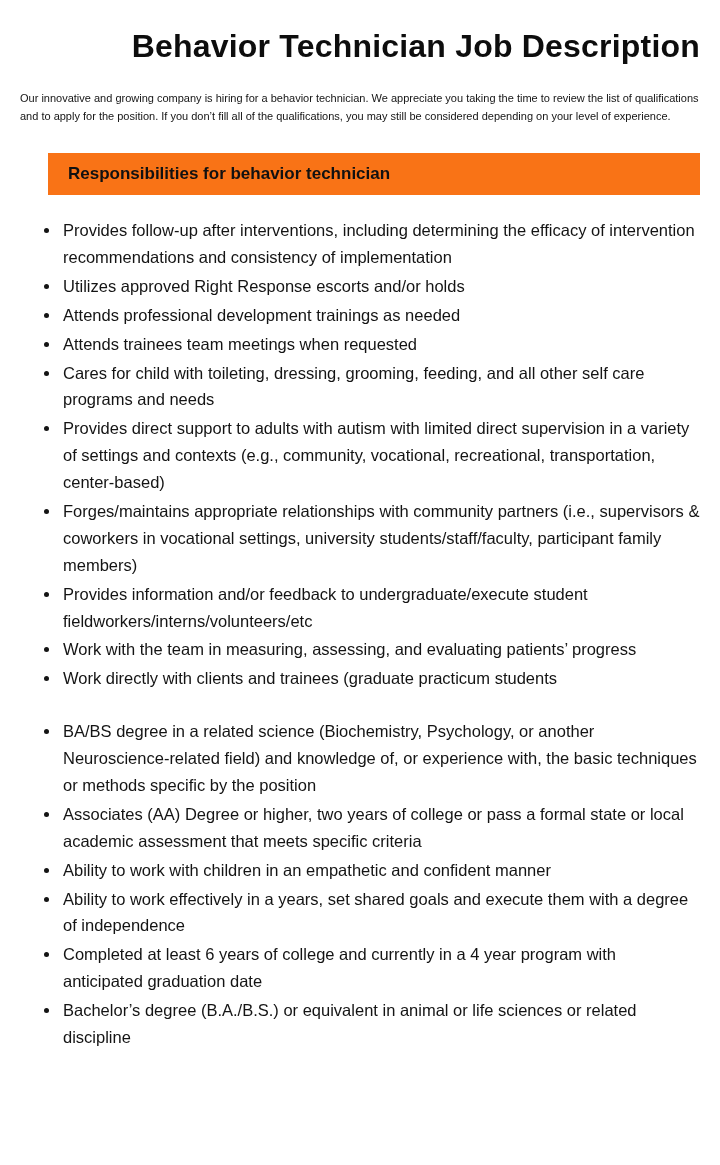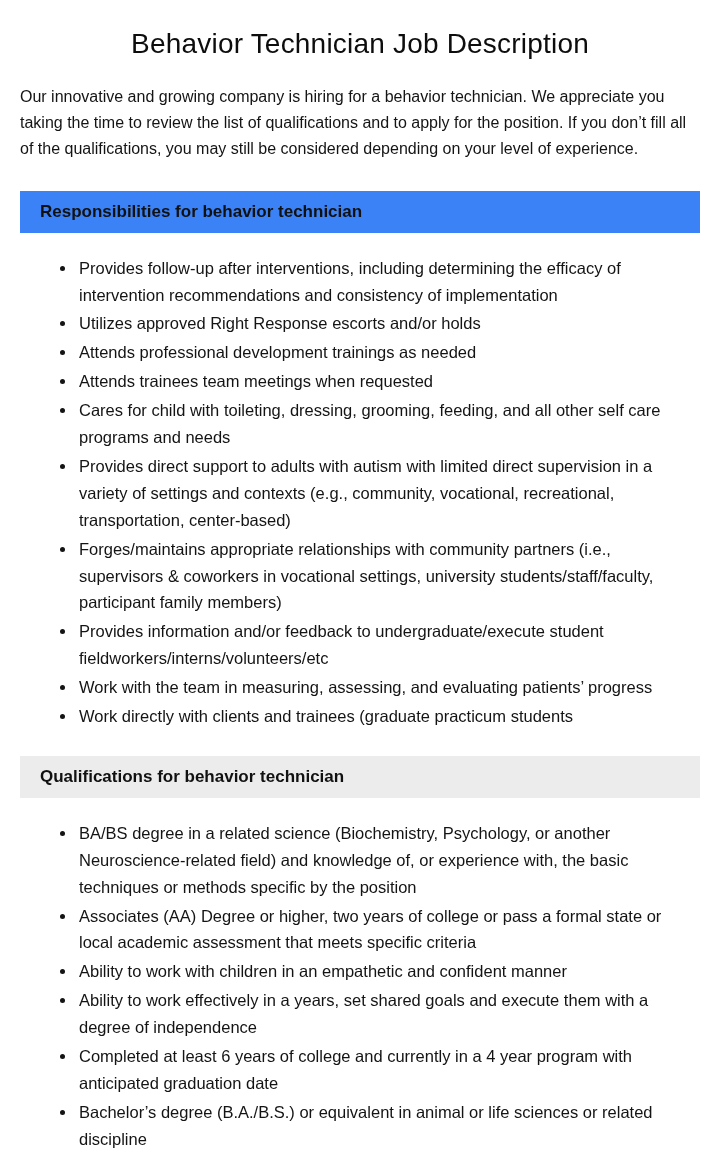--- a/index.html
+++ b/index.html
@@ -9,80 +9,79 @@
     min-height: 1165px;
     position: relative;
     background: #ffffff;
     color: #141414;
     font-family: "Liberation Sans", sans-serif;
   }
   .page {
     padding: 6px 20px 40px 20px;
   }
   .doc-title {
-    font-size: 28px;
-    font-weight: normal;
-    text-align: center;
+    font-size: 32px;
+    font-weight: bold;
+    text-align: right;
     margin: 22px 0 24px 0;
     letter-spacing: 0.2px;
     color: #0d0d0d;
   }
   .intro {
-    font-size: 16px;
+    font-size: 11px;
     line-height: 1.64;
     margin: 0 0 28px 0;
   }
   .section { margin-bottom: 26px; }
   .section-header {
     background: #ececec;
     font-size: 17px;
     font-weight: bold;
     padding: 11px 20px;
     margin: 0 0 22px 0;
     color: #111111;
   }
   ul.bullet-list {
-    margin: 16px;
+    margin: 0;
     padding: 0 0 0 41px;
     list-style: disc;
   }
   ul.bullet-list li {
     font-size: 16.5px;
     line-height: 1.63;
     margin-bottom: 2px;
     padding-left: 2px;
   }
 </style>
 </head>
 <body>
 
 <div class="page">
 
   <h1 class="doc-title">Behavior Technician Job Description</h1>
 
   <p class="intro">Our innovative and growing company is hiring for a behavior technician. We appreciate you taking the time to review the list of qualifications and to apply for the position. If you don’t fill all of the qualifications, you may still be considered depending on your level of experience.</p>
 
   <div class="section">
-    <div class="section-header" style="background: #3b82f6;">Responsibilities for behavior technician</div>
+    <div class="section-header" style="background: #f97316; margin-left: 28px;">Responsibilities for behavior technician</div>
     <ul class="bullet-list">
       <li>Provides follow-up after interventions, including determining the efficacy of intervention recommendations and consistency of implementation</li>
       <li>Utilizes approved Right Response escorts and/or holds</li>
       <li>Attends professional development trainings as needed</li>
       <li>Attends trainees team meetings when requested</li>
       <li>Cares for child with toileting, dressing, grooming, feeding, and all other self care programs and needs</li>
       <li>Provides direct support to adults with autism with limited direct supervision in a variety of settings and contexts (e.g., community, vocational, recreational, transportation, center-based)</li>
       <li>Forges/maintains appropriate relationships with community partners (i.e., supervisors &amp; coworkers in vocational settings, university students/staff/faculty, participant family members)</li>
       <li>Provides information and/or feedback to undergraduate/execute student fieldworkers/interns/volunteers/etc</li>
       <li>Work with the team in measuring, assessing, and evaluating patients’ progress</li>
       <li>Work directly with clients and trainees (graduate practicum students</li>
     </ul>
   </div>
 
   <div class="section">
-    <div class="section-header" style="background: rgb(236, 236, 236);">Qualifications for behavior technician</div>
     <ul class="bullet-list">
       <li>BA/BS degree in a related science (Biochemistry, Psychology, or another Neuroscience-related field) and knowledge of, or experience with, the basic techniques or methods specific by the position</li>
       <li>Associates (AA) Degree or higher, two years of college or pass a formal state or local academic assessment that meets specific criteria</li>
       <li>Ability to work with children in an empathetic and confident manner</li>
       <li>Ability to work effectively in a years, set shared goals and execute them with a degree of independence</li>
       <li>Completed at least 6 years of college and currently in a 4 year program with anticipated graduation date</li>
       <li>Bachelor’s degree (B.A./B.S.) or equivalent in animal or life sciences or related discipline</li>
     </ul>
   </div>
 

